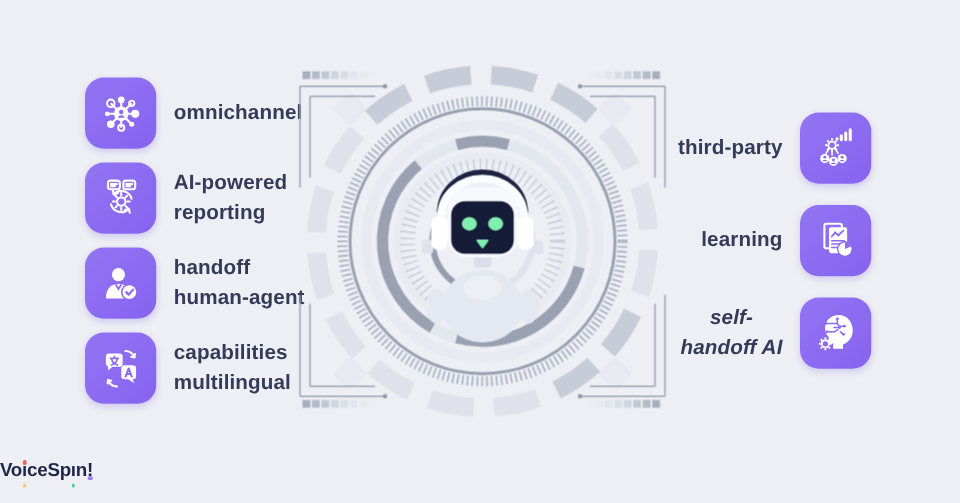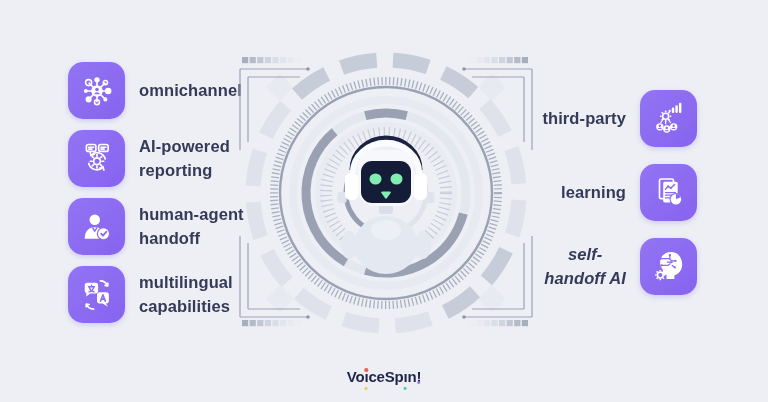--- a/index.html
+++ b/index.html
@@ -25,21 +25,21 @@
     font-size:16.5px;font-weight:700;color:#343a57;line-height:1.4;
     letter-spacing:0.1px;
   }
   .feature.right .label{text-align:center;}
   .label span{display:block;}
 
   
   .hub{position:absolute;left:234px;top:46px;width:304px;height:296px;}
 
   
-  .logo-wrap{position:absolute;left:0;right:0;top:366px;text-align:center;}
+  .logo-wrap{position:absolute;left:0;right:0;top:366px;}
   .logo{
     display:inline-block;position:relative;
     font-size:15px;font-weight:800;color:#1f2547;
     letter-spacing:-0.2px;line-height:1.4;
   }
   .logo .i{position:relative;display:inline-block;}
   .logo .i::before{
     content:"";position:absolute;width:3.4px;height:3.4px;border-radius:50%;
     left:50%;transform:translateX(-50%);top:2.2px;
   }
@@ -110,41 +110,41 @@
       <svg viewBox="0 0 34 34">
         <circle cx="15" cy="10.5" r="4.7" fill="#fff"></circle>
         <path d="M6,27.5 C6,19.5 10.6,17.2 15,17.2 C18,17.2 20.8,18.2 22.6,20.2 L22.2,27.5 Z" fill="#fff"></path>
         <path d="M13,17.6 L15,20.8 L17,17.6" stroke="#8b6bf1" stroke-width="1.3" fill="none"></path>
         <circle cx="22.8" cy="23" r="6" fill="#8b6bf1"></circle>
         <circle cx="22.8" cy="23" r="4.9" fill="#fff"></circle>
         <path d="M20.6,23 l1.7,1.8 3.2,-3.6" stroke="#8b6bf1" stroke-width="1.6" fill="none" stroke-linecap="round" stroke-linejoin="round"></path>
       </svg>
     </div>
     <div class="label">
+      <span>handoff</span>
       <span>human-agent</span>
-      <span>handoff</span>
     </div>
   </div>
 
   <div class="feature" style="left:68px;top:266px;">
     <div class="icon-box">
       <svg viewBox="0 0 34 34">
         <path d="M8.3,6 h7.4 a2.3,2.3 0 0 1 2.3,2.3 v5 a2.3,2.3 0 0 1 -2.3,2.3 h-5 l-3.2,2.7 v-2.9 a2.3,2.3 0 0 1 -1.5,-2.1 v-5 a2.3,2.3 0 0 1 2.3,-2.3 z" fill="#fff"></path>
         <path d="M9.4,9.6 h5.4 M12.1,8.2 v1.4 M9.9,14.3 c2.3,-0.7 3.7,-2.1 4.2,-4.1 M14.3,14.3 c-2.3,-0.7 -3.7,-2.1 -4.2,-4.1" stroke="#8b6bf1" stroke-width="1.2" fill="none" stroke-linecap="round"></path>
         <path d="M19.3,14.5 h6 a2.3,2.3 0 0 1 2.3,2.3 v5.4 a2.3,2.3 0 0 1 -2.3,2.3 h-0.4 l1.8,3.1 -4.7,-3.1 h-2.7 a2.3,2.3 0 0 1 -2.3,-2.3 v-5.4 a2.3,2.3 0 0 1 2.3,-2.3 z" fill="#fff"></path>
         <path d="M20.1,22.6 L22.3,16.8 L24.5,22.6 M20.9,20.7 h2.8" stroke="#8b6bf1" stroke-width="1.4" fill="none" stroke-linecap="round" stroke-linejoin="round"></path>
         <path d="M20,4.3 a7,7 0 0 1 6.4,4.4" stroke="#fff" stroke-width="1.5" fill="none" stroke-linecap="round"></path>
         <path d="M26.8,6.4 l-0.3,2.5 -2.4,-0.5" stroke="#fff" stroke-width="1.4" fill="none" stroke-linecap="round" stroke-linejoin="round"></path>
         <path d="M14,29.7 a7,7 0 0 1 -6.4,-4.4" stroke="#fff" stroke-width="1.5" fill="none" stroke-linecap="round"></path>
         <path d="M7.2,27.6 l0.3,-2.5 2.4,0.5" stroke="#fff" stroke-width="1.4" fill="none" stroke-linecap="round" stroke-linejoin="round"></path>
       </svg>
     </div>
     <div class="label">
+      <span>capabilities</span>
       <span>multilingual</span>
-      <span>capabilities</span>
     </div>
   </div>
 
   <div class="hub">
     <svg viewBox="0 0 304 296" width="304" height="296">
 
       <g fill="#e5e8ef" opacity="0.75">
         <rect x="36" y="31" width="20" height="20" rx="4" transform="rotate(45 46 41)"></rect>
         <rect x="248" y="31" width="20" height="20" rx="4" transform="rotate(45 258 41)"></rect>
         <rect x="36" y="243" width="20" height="20" rx="4" transform="rotate(45 46 253)"></rect>

